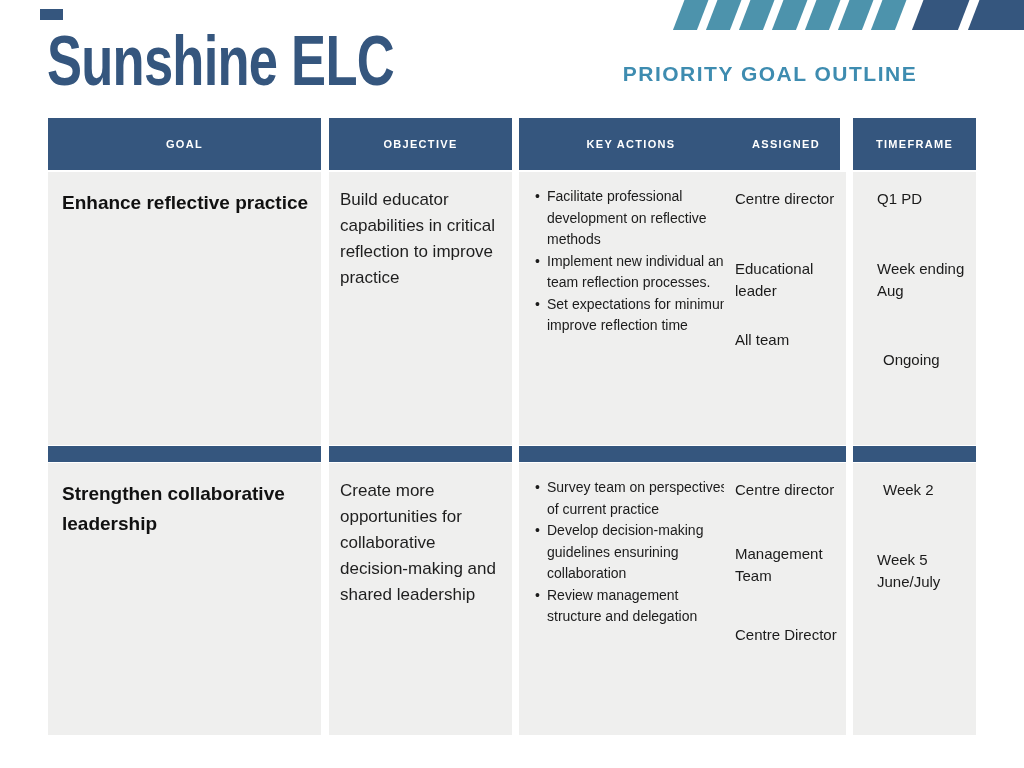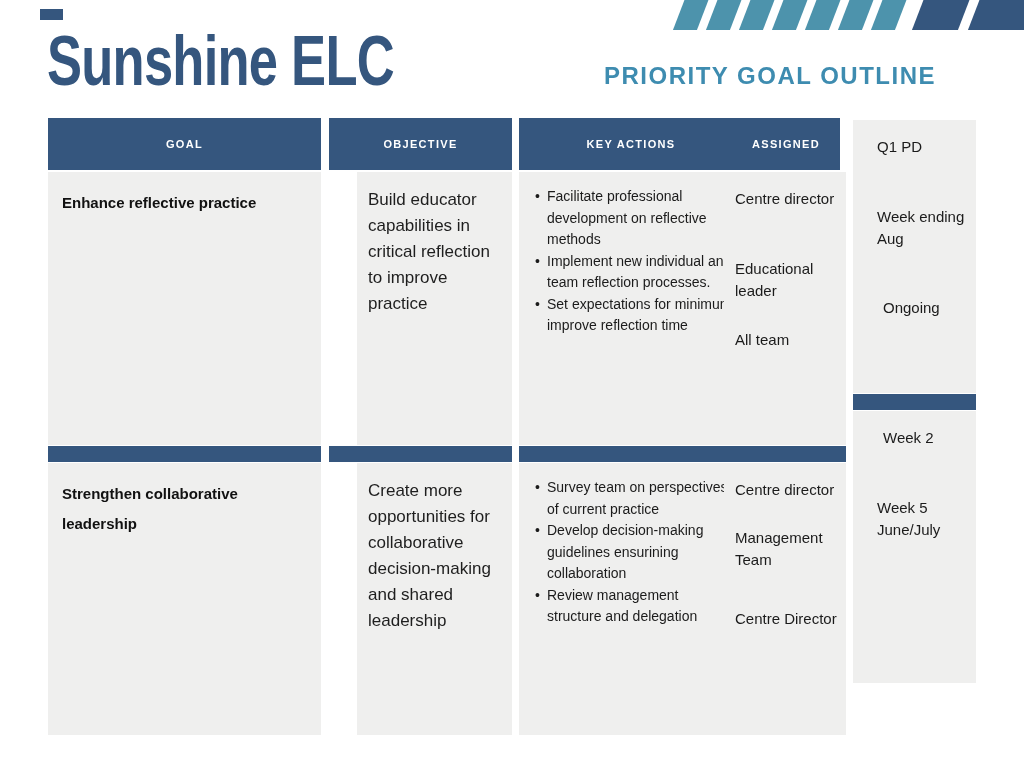--- a/index.html
+++ b/index.html
@@ -14,21 +14,21 @@
   
   .logo-rect{position:absolute;left:40px;top:9px;width:23px;height:11px;background:var(--navy);}
   .title{
     position:absolute;left:47px;top:26px;
     font-size:70px;font-weight:bold;color:var(--navy);
     letter-spacing:-1px;white-space:nowrap;line-height:1.0;
     transform:scaleX(0.75);transform-origin:left top;
   }
   .subtitle{
     position:absolute;left:560px;top:62px;width:420px;text-align:center;
-    font-size:24px;font-weight:bold;color:var(--subtitle-teal);letter-spacing:1.5px;
+    font-size:21px;font-weight:bold;color:var(--subtitle-teal);letter-spacing:1.5px;
     white-space:nowrap;
   }
 
   
   .stripes{position:absolute;left:686px;top:-4px;height:34px;display:flex;align-items:stretch;}
   .stripe{display:block;height:34px;transform:skewX(-21deg);transform-origin:center top;}
   .stripe.s-teal{width:24px;background:var(--teal-stripe);margin-right:9px;}
   .stripe.s-navy{width:46px;background:var(--navy);margin-right:10px;}
   .stripe.s-navy.last{width:70px;margin-right:0;}
   .stripe.s-navy.first{margin-left:8px;}
@@ -45,30 +45,30 @@
     height:52px;background:var(--navy);color:var(--white);
     display:flex;align-items:center;justify-content:center;
     font-size:11px;font-weight:bold;letter-spacing:1.3px;white-space:nowrap;
   }
   .col-assigned .th{width:108px;margin-left:8px;}
   .cell{background:var(--cell-gray);color:var(--text-dark);}
   .cell.r1{height:273px;margin-top:2px;}
   .cell.r2{height:272px;margin-top:1px;}
   .sep{height:16px;margin-top:1px;background:var(--navy);}
 
-  .goal-cell{padding:16px 12px 0 14px;font-size:15px;font-weight:bold;line-height:30px;color:#111;}
-  .objective-cell{padding:15px 8px 0 11px;font-size:17px;line-height:26px;color:#1e1e1e;margin-left:28px;}
+  .goal-cell{padding:16px 12px 0 14px;font-size:19px;font-weight:bold;line-height:30px;color:#111;}
+  .objective-cell{padding:15px 8px 0 11px;font-size:17px;line-height:26px;color:#1e1e1e;}
   .key-cell{padding:14px 8px 0 17px;font-size:14px;line-height:21.5px;}
   .key-cell ul{list-style:none;}
   .key-cell li{position:relative;padding-left:11px;}
   .key-cell li::before{content:"\2022";position:absolute;left:-1px;}
   .assigned-cell{padding:16px 4px 0 11px;font-size:15px;line-height:22px;}
   .timeframe-cell{padding:16px 2px 0 24px;font-size:15px;line-height:22px;}
   .mt48{margin-top:48px;} .mt27{margin-top:27px;} .mt47{margin-top:47px;}
-  .mt26{margin-top:26px;} .mt37{margin-top:37px;} .mt59{}
+  .mt26{margin-top:42px;} .mt37{margin-top:37px;} .mt59{}
   .indent{padding-left:6px;}
 </style>
 </head>
 <body>
 
 <div class="sheet">
 
   <div class="logo-rect"></div>
   <h1 class="title">Sunshine ELC</h1>
   <div class="subtitle">PRIORITY GOAL OUTLINE</div>
@@ -127,20 +127,21 @@
     </div>
     <div class="sep"></div>
     <div class="cell r2 assigned-cell">
       <div>Centre director</div>
       <div class="mt26">Management Team</div>
       <div class="mt37">Centre Director</div>
     </div>
   </div>
 
   <div class="col col-timeframe">
+    <div class="th">TIMEFRAME</div>
     <div class="cell r1 timeframe-cell">
       <div>Q1 PD</div>
       <div class="mt48">Week ending Aug</div>
       <div class="mt47 indent">Ongoing</div>
     </div>
     <div class="sep"></div>
     <div class="cell r2 timeframe-cell">
       <div class="indent">Week 2</div>
       <div class="mt48">Week 5</div>
       <div class="mt59">June/July</div>

